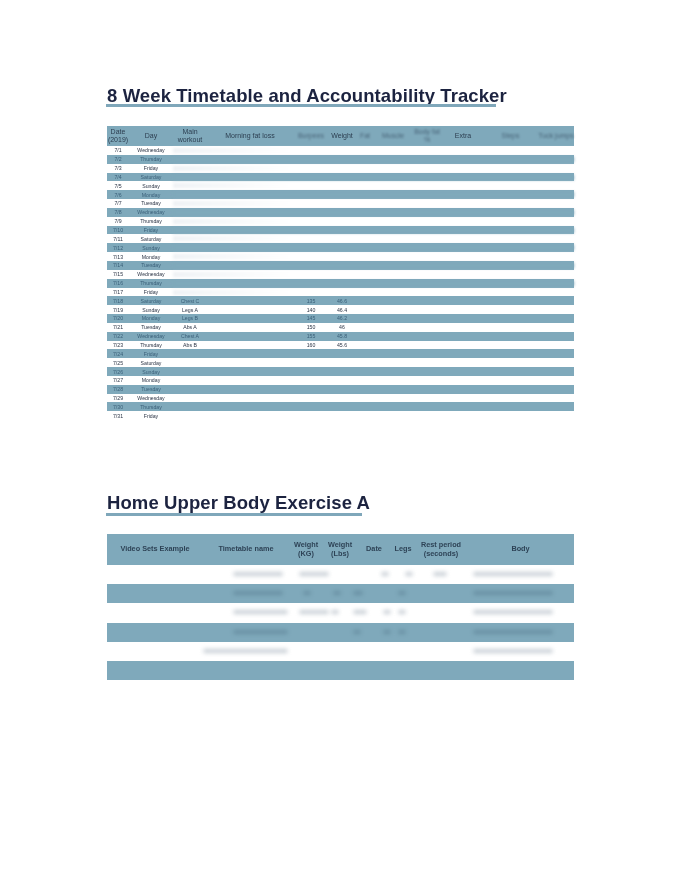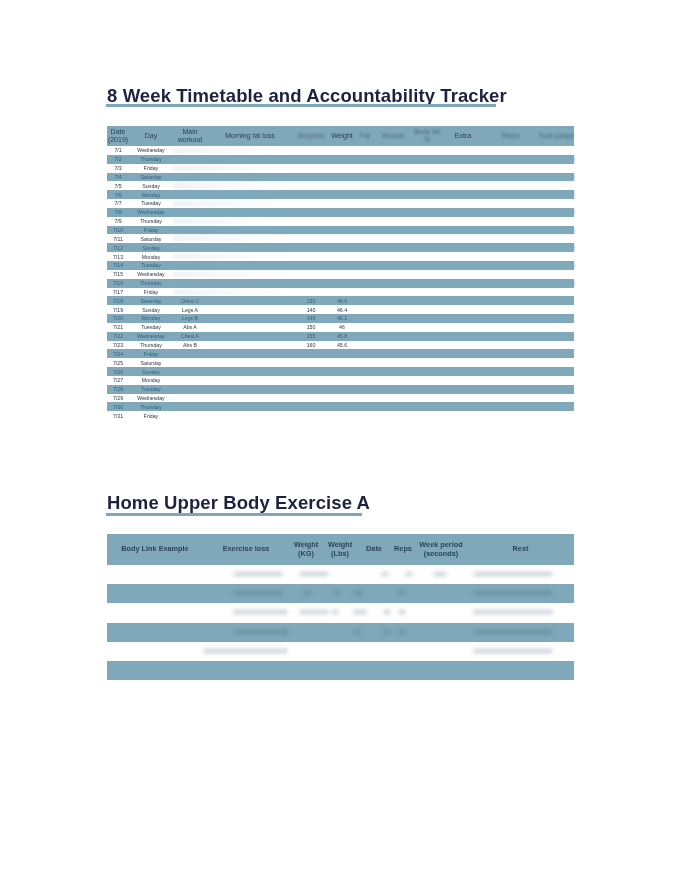--- a/index.html
+++ b/index.html
@@ -323,31 +323,31 @@
         <div class="c" style="width: 26px;"></div>
       </div>
     </div>
 </div>
 
 <div class="title" id="t2">Home Upper Body Exercise A</div>
 <div class="title-rule" id="r2"></div>
 
 <div class="wtable">
   <div class="whead">
-    <div style="width:96px;">Body Link Example</div>
-    <div style="width:86px;">Exercise loss</div>
+    <div style="width:96px;">Video Sets Example</div>
+    <div style="width:86px;">Timetable name</div>
     <div style="width:34px;white-space:pre-line;">Weight
 (KG)</div>
     <div style="width:34px;white-space:pre-line;">Weight
 (Lbs)</div>
     <div style="width:34px;">Date</div>
-    <div style="width:24px;">Reps</div>
-    <div style="width:52px;white-space:pre-line;">Week period
+    <div style="width:24px;">Legs</div>
+    <div style="width:52px;white-space:pre-line;">Rest period
 (seconds)</div>
-    <div style="flex:1;">Rest</div>
+    <div style="flex:1;">Body</div>
   </div>
   <div id="workout-body">
       <div class="wrow">
         <div class="lead"></div>
         <div class="body">
           <div class="blurtext" style="left: 30px; width: 50px;"></div>
           <div class="blurtext" style="left: 96px; width: 30px;"></div>
           <div class="blurtext" style="left: 178px; width: 8px;"></div>
           <div class="blurtext" style="left: 202px; width: 8px;"></div>
           <div class="blurtext" style="left: 230px; width: 14px;"></div>

